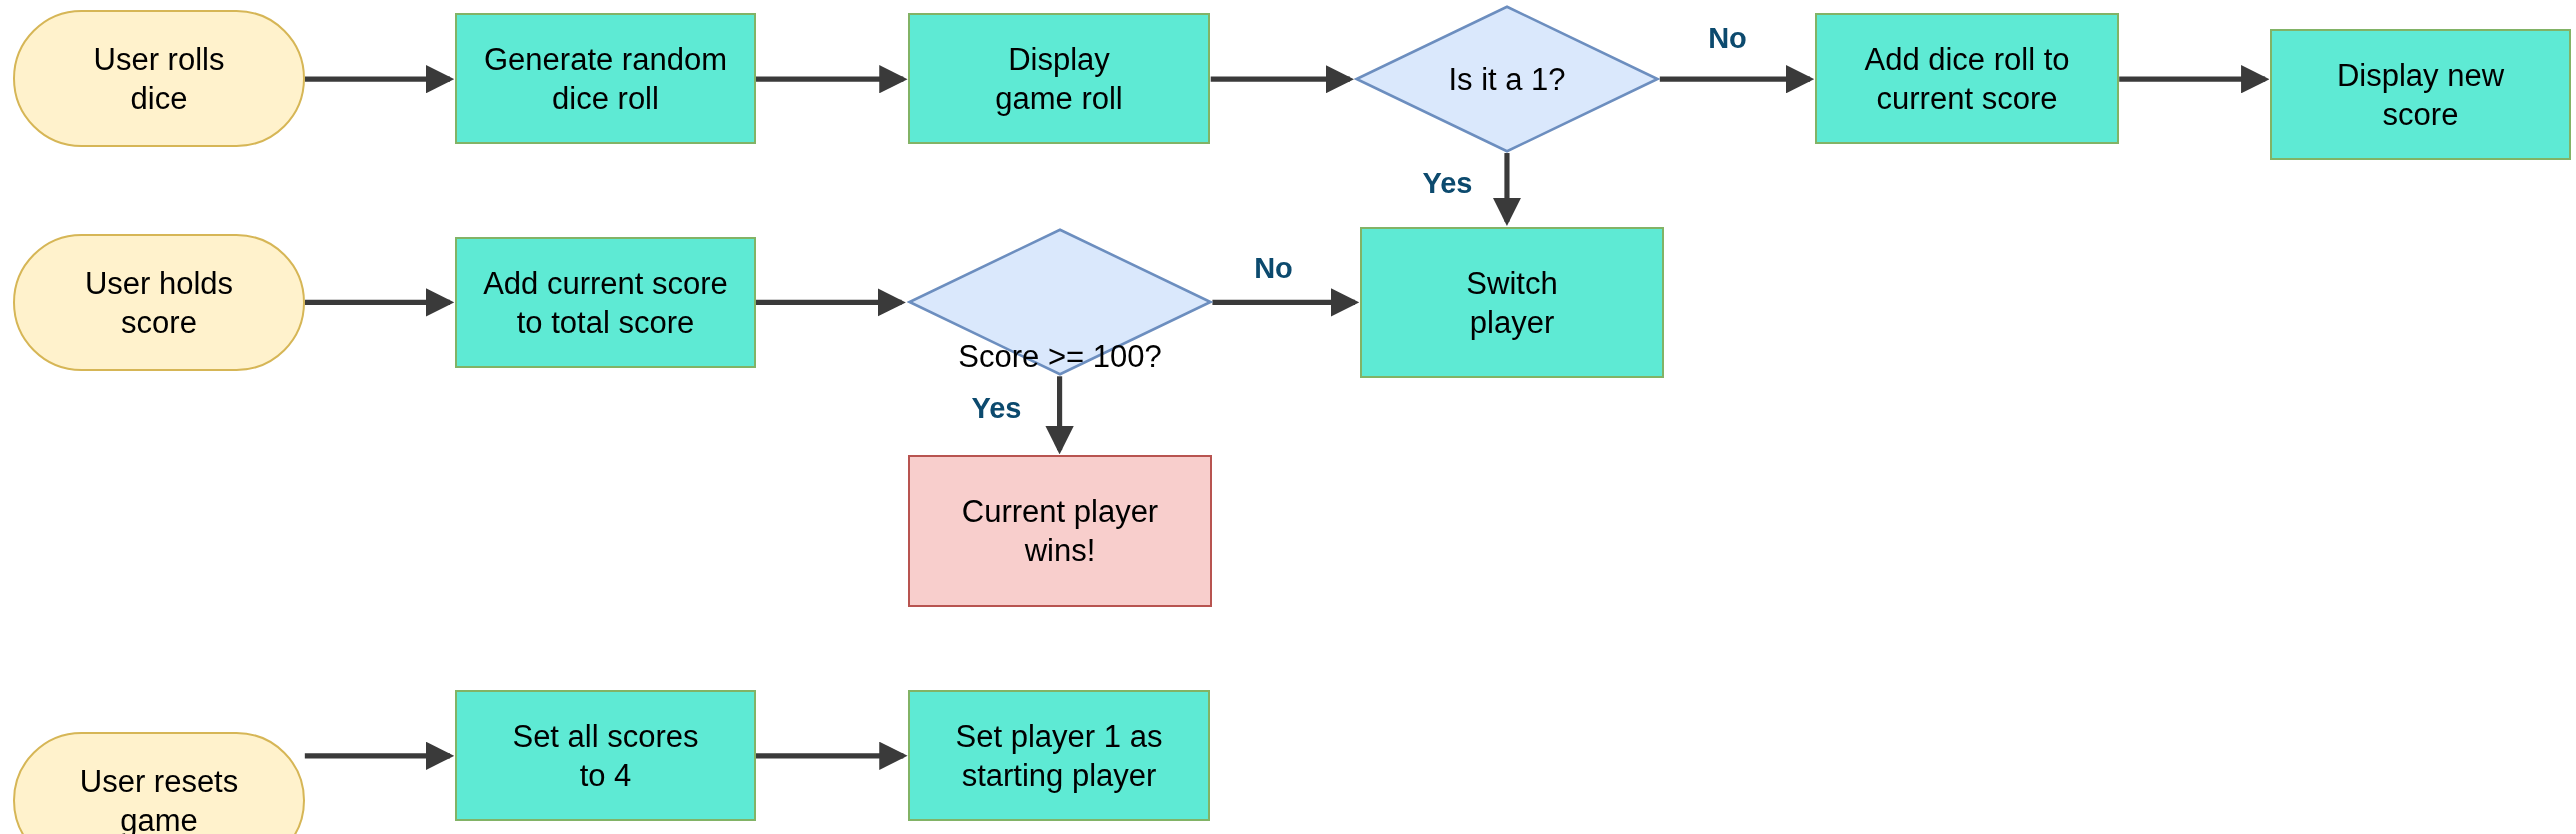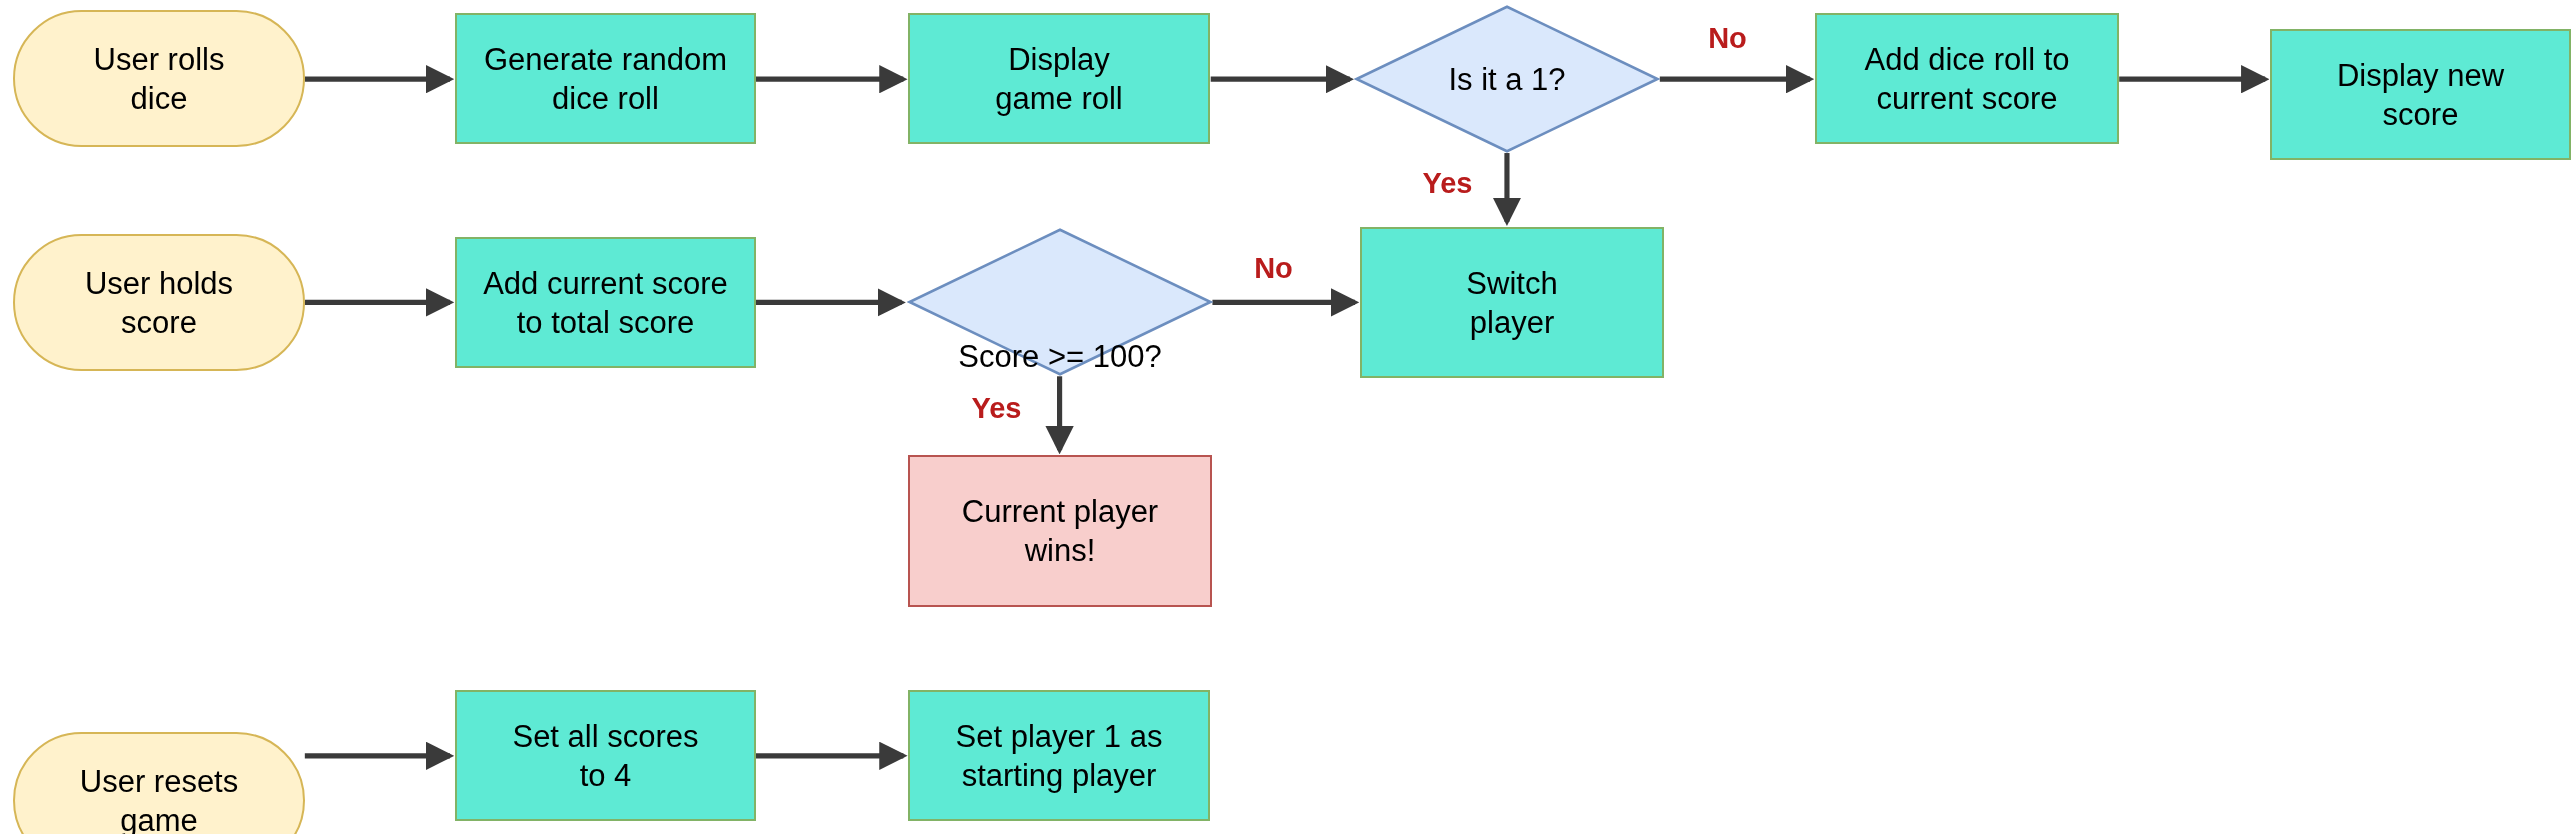--- a/index.html
+++ b/index.html
@@ -50,21 +50,21 @@
     width: 2576px; height: 835px;
     z-index: 0;
   }
   #edge-layer line { stroke: #3A3A3A; stroke-width: 6; }
   .edge-label {
     position: absolute;
     width: 103px;
     text-align: center;
     font-size: 29px;
     font-weight: 700;
-    color: #b91c1c;
+    color: #0c4a6e;
     z-index: 3;
   }
 </style>
 </head>
 <body>
 
 <div id="canvas">
 
   <svg id="edge-layer" xmlns="http://www.w3.org/2000/svg" viewBox="0 0 3000 972" width="2576" height="835">
     <defs>

